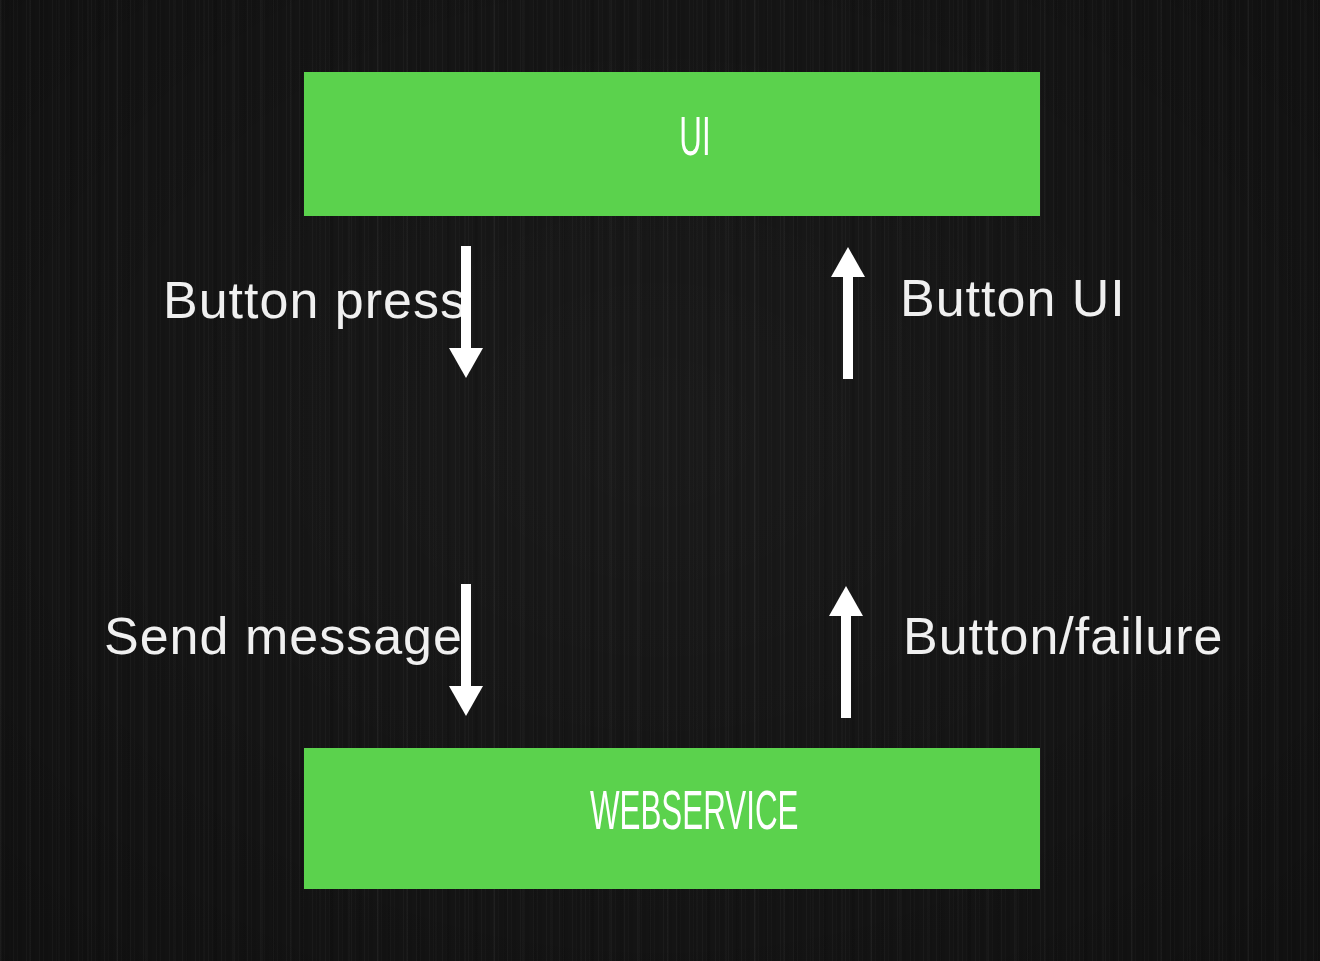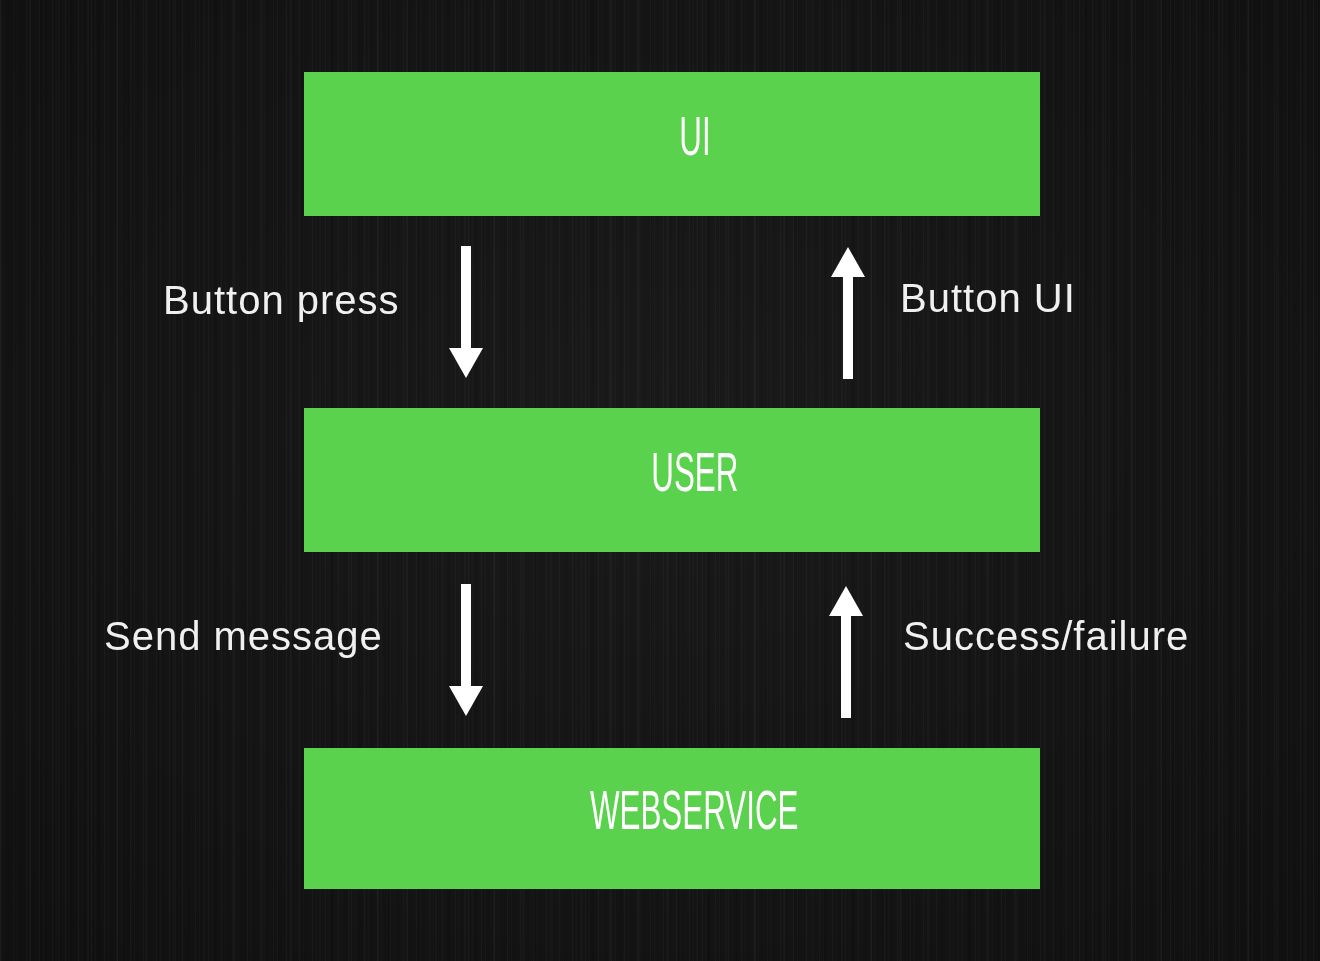--- a/index.html
+++ b/index.html
@@ -81,21 +81,21 @@
 
   .arrow-1 { left: 449px; top: 246px; }
   .arrow-2 { left: 831px; top: 247px; }
   .arrow-3 { left: 449px; top: 584px; }
   .arrow-4 { left: 829px; top: 586px; }
 
   
   .edge-label {
     position: absolute;
     color: #f0f0f0;
-    font-size: 40px;
+    font-size: 52px;
     font-weight: 400;
     letter-spacing: 1px;
     line-height: 48px;
     white-space: nowrap;
   }
   .edge-label-1 { left: 163px; top: 276px; }
   .edge-label-2 { left: 900px; top: 274px; }
   .edge-label-3 { left: 104px; top: 612px; }
   .edge-label-4 { left: 903px; top: 612px; }
 </style>
@@ -113,33 +113,30 @@
     <div class="shaft"></div>
     <div class="head"></div>
   </div>
 
   <div class="arrow up arrow-2">
     <div class="head"></div>
     <div class="shaft"></div>
   </div>
   <span class="edge-label edge-label-2">Button UI</span>
 
-  <div class="node node-user">
-    <span class="node-label">USER</span>
-  </div>
 
   <span class="edge-label edge-label-3">Send message</span>
   <div class="arrow down arrow-3">
     <div class="shaft"></div>
     <div class="head"></div>
   </div>
 
   <div class="arrow up arrow-4">
     <div class="head"></div>
     <div class="shaft"></div>
   </div>
-  <span class="edge-label edge-label-4">Success/failure</span>
+  <span class="edge-label edge-label-4">Button/failure</span>
 
   <div class="node node-webservice">
     <span class="node-label">WEBSERVICE</span>
   </div>
 
 </div>
 
 </body></html>

